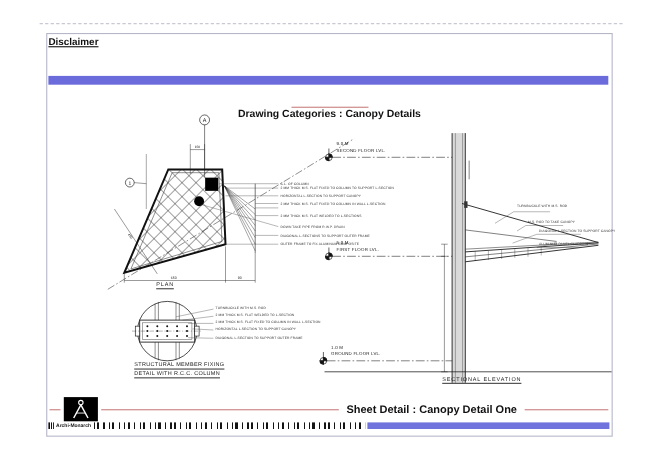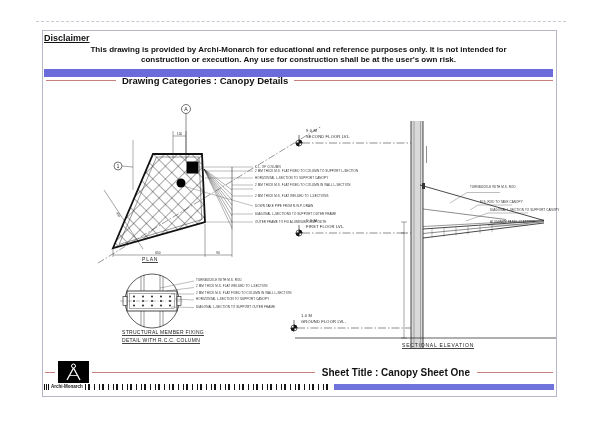--- a/index.html
+++ b/index.html
@@ -10,21 +10,21 @@
   #perf{left:36px;top:21px;width:530px;height:0;border-top:1px dashed #c9c9d6;}
   
   #page{left:42px;top:30px;width:513px;height:365px;border:1px solid #b6b6c9;background:#fff;}
   
   #disc-title{left:44px;top:33px;width:509px;text-align:left;font-size:9px;font-weight:bold;text-decoration:underline;}
   .disc-line{left:48px;width:501px;text-align:center;font-size:8px;font-weight:bold;line-height:9px;}
   #disc-l1{top:45px;}
   #disc-l2{top:55px;}
   #bluebar{left:44px;top:69px;width:509px;height:8px;background:#6b6bdb;}
   
-  #cat-row{left:46px;top:74px;width:507px;height:12px;display:flex;align-items:center;}
+  #cat-row{left:46px;top:97px;width:507px;height:12px;display:flex;align-items:center;flex-direction:column;}
   .redline{height:0;border-top:1.5px solid #c97f7f;}
   #cat-line-l{width:70px;}
   #cat-line-r{flex:1;}
   #cat-label{font-size:9.5px;font-weight:bold;margin:0 6px;white-space:nowrap;}
   
   .ann3{font-size:3px;line-height:3.4px;color:#333;letter-spacing:.1px;white-space:nowrap;}
   .lvl-elev{font-size:4px;color:#222;letter-spacing:.2px;white-space:nowrap;}
   .lvl-label{font-size:4px;color:#222;letter-spacing:.2px;white-space:nowrap;}
   .caption{font-size:5px;color:#222;letter-spacing:.8px;border-bottom:.5px solid #444;white-space:nowrap;}
   .caption2{font-size:5px;color:#222;letter-spacing:.3px;border-bottom:.5px solid #444;white-space:nowrap;width:fit-content;}
@@ -45,22 +45,20 @@
 </style>
 </head>
 <body>
 
 <div id="screen">
 
   <div id="perf" class="abs"></div>
   <div id="page" class="abs"></div>
 
   <div id="disc-title" class="abs">Disclaimer</div>
-  <div id="disc-l1" class="abs disc-line">This drawing is provided by Archi-Monarch for educational and reference purposes only. It is not intended for</div>
-  <div id="disc-l2" class="abs disc-line">construction or execution. Any use for construction shall be at the user's own risk.</div>
   <div id="bluebar" class="abs"></div>
 
   <div id="cat-row" class="abs">
     <div id="cat-line-l" class="redline"></div>
     <div id="cat-label">Drawing Categories : Canopy Details</div>
     <div id="cat-line-r" class="redline"></div>
   </div>
 
   <svg width="600" height="424" viewBox="0 0 600 424">
     <defs>
@@ -264,21 +262,21 @@
     <div id="foot-line-a" class="redline"></div>
     <div id="logo">
       <svg width="31" height="22" viewBox="0 0 31 22">
         <circle cx="15.5" cy="5" r="2" fill="none" stroke="#fff" stroke-width="1"></circle>
         <line x1="15.5" y1="7" x2="9" y2="19" stroke="#fff" stroke-width="1.3"></line>
         <line x1="15.5" y1="7" x2="22" y2="19" stroke="#fff" stroke-width="1.3"></line>
         <line x1="11.5" y1="14.5" x2="19.5" y2="14.5" stroke="#fff" stroke-width="0.8"></line>
       </svg>
     </div>
     <div id="foot-line-b" class="redline"></div>
-    <div id="sheet-title">Sheet Title : Canopy Sheet One</div>
+    <div id="sheet-title">Sheet Detail : Canopy Detail One</div>
     <div id="foot-line-c" class="redline"></div>
   </div>
 
   <div id="brandstrip" class="abs">
     <div id="brand-bars"></div>
     <div id="brand-name">Archi-Monarch</div>
     <div id="barcode"></div>
     <div id="brand-blue"></div>
   </div>
 

